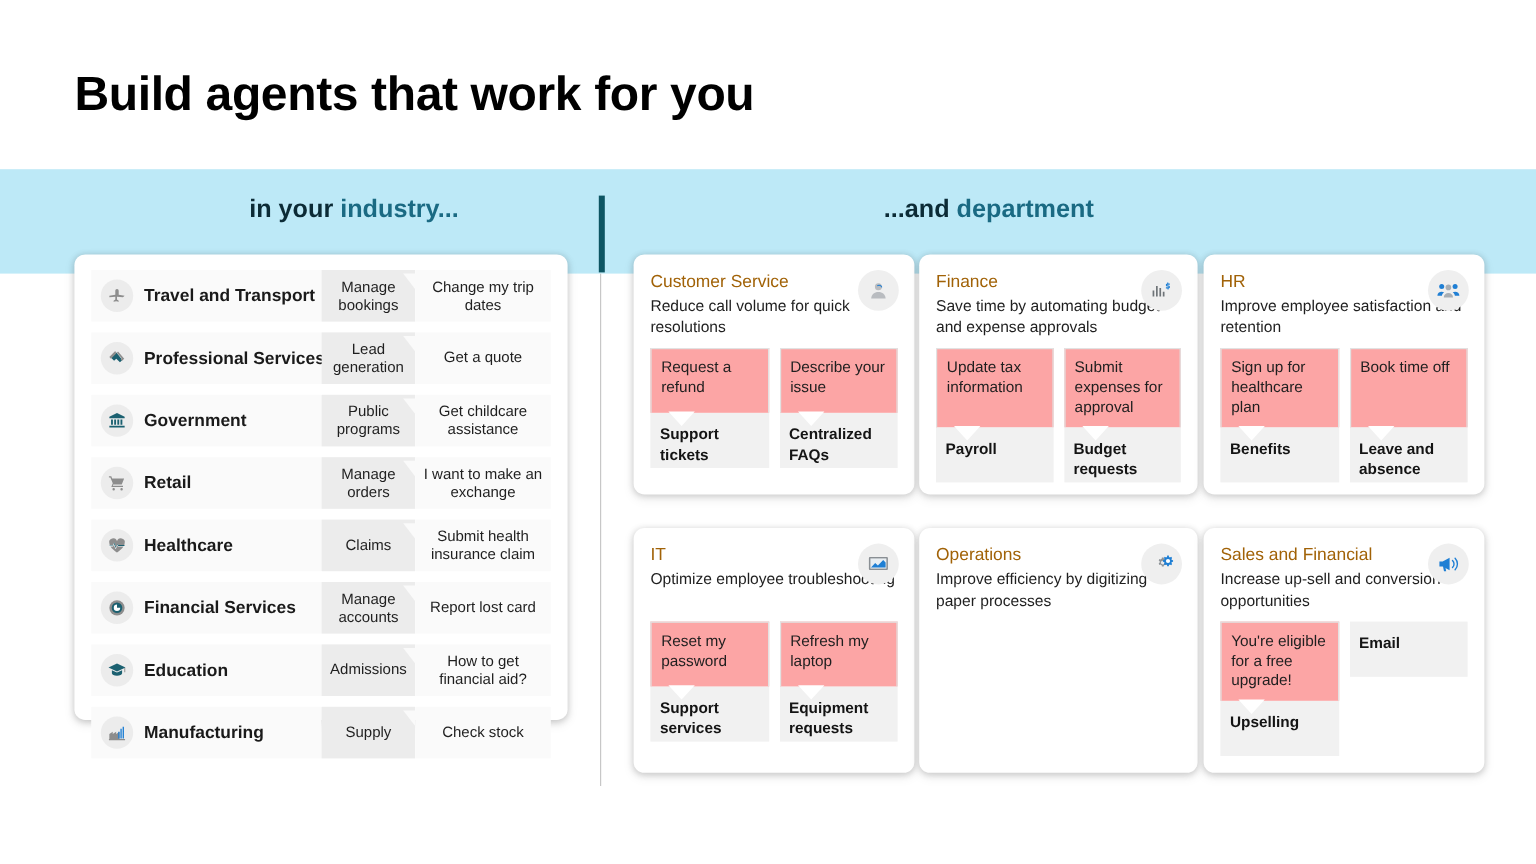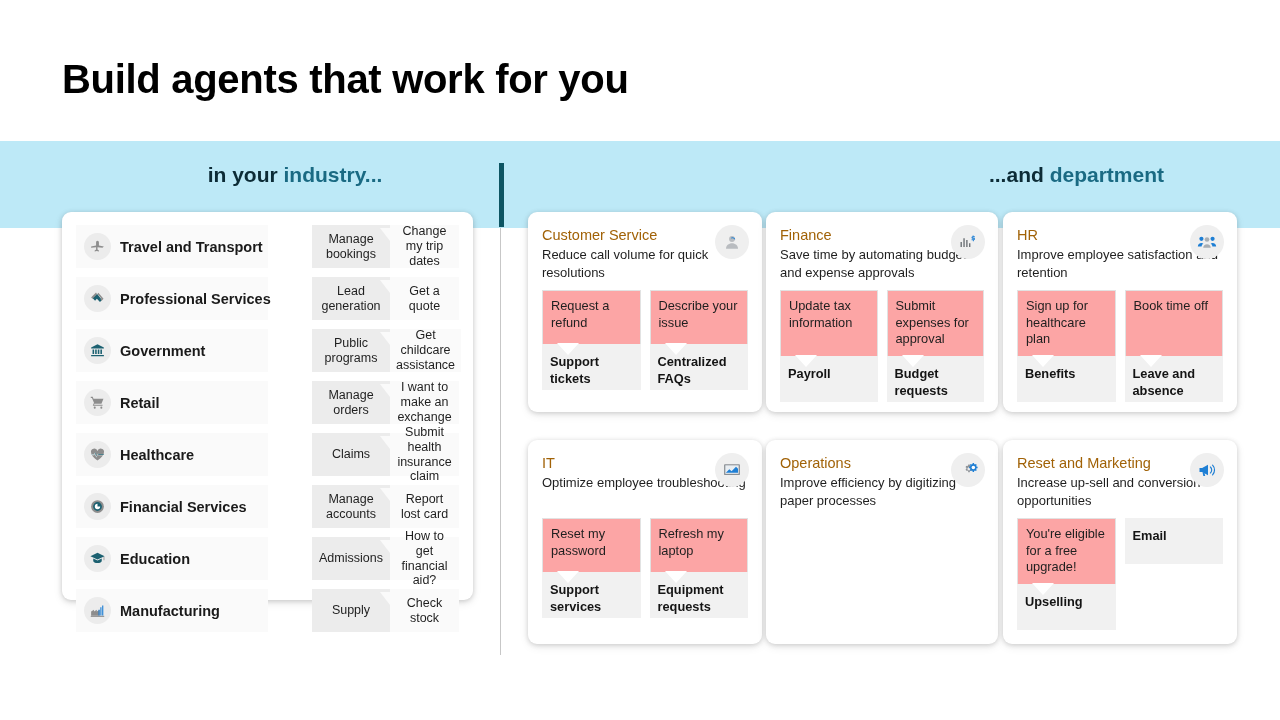--- a/index.html
+++ b/index.html
@@ -33,21 +33,21 @@
   .band-head {
     position: absolute;
     font-size: 21px;
     font-weight: 700;
     color: #0c2b36;
     white-space: nowrap;
     top: 163px;
   }
   .band-head .accent { color: #1a6a83; }
   #head-industry { left: 0; width: 590px; text-align: center; }
-  #head-department { left: 516px; width: 648px; text-align: right; }
+  #head-department { left: 500px; width: 648px; text-align: center; }
 
   
   .divider-top {
     position: absolute;
     left: 499px; top: 163px;
     width: 5px; height: 64px;
     background: #0d5563;
   }
   .divider-line {
     position: absolute;
@@ -102,21 +102,20 @@
   .ind-mid {
     width: 78px;
     flex: none;
     background: #ececec;
     display: flex; align-items: center; justify-content: center;
     text-align: center;
     font-size: 12.5px;
     color: #1f1f1f;
     line-height: 1.18;
     padding: 0 3px;
-    margin-left: 44px;
   }
 
   .ind-right {
     flex: 1;
     position: relative;
     background: #fafafa;
     display: flex; align-items: center; justify-content: center;
     text-align: center;
     font-size: 12.5px;
     color: #1f1f1f;
@@ -433,21 +432,21 @@
      <div class="dept-sub">Improve efficiency by digitizing paper processes</div>
       </div>
       <div class="dept-card" style="left: 1003px; top: 440px; width: 234px; height: 204px;">
         <div class="dept-badge">
           <svg width="20" height="20" viewBox="0 0 24 24">
             <path fill="#1f7fd4" d="M3 9.6h3.2l7-3.9v12.6l-7-3.9H3z"></path>
             <path fill="#1f7fd4" d="M6.6 14.6h2.3l.9 4.6H7.6z"></path>
             <path fill="none" stroke="#1f7fd4" stroke-width="1.4" stroke-linecap="round" d="M16.1 8.4a5 5 0 010 7.2M18.7 6.2a8.4 8.4 0 010 11.6"></path>
           </svg>
         </div>
-     <div class="dept-title">Reset and Marketing</div>
+     <div class="dept-title">Sales and Financial</div>
      <div class="dept-sub">Increase up-sell and conversion opportunities</div>
      <div class="tiles">
        <div class="tile tall">
          <div class="tile-top">You're eligible for a free upgrade!</div>
          <div class="tile-bottom">Upselling</div>
        </div>
        <div class="tile tall">
          <div class="tile-bottom">Email</div>
        </div>
      </div>

